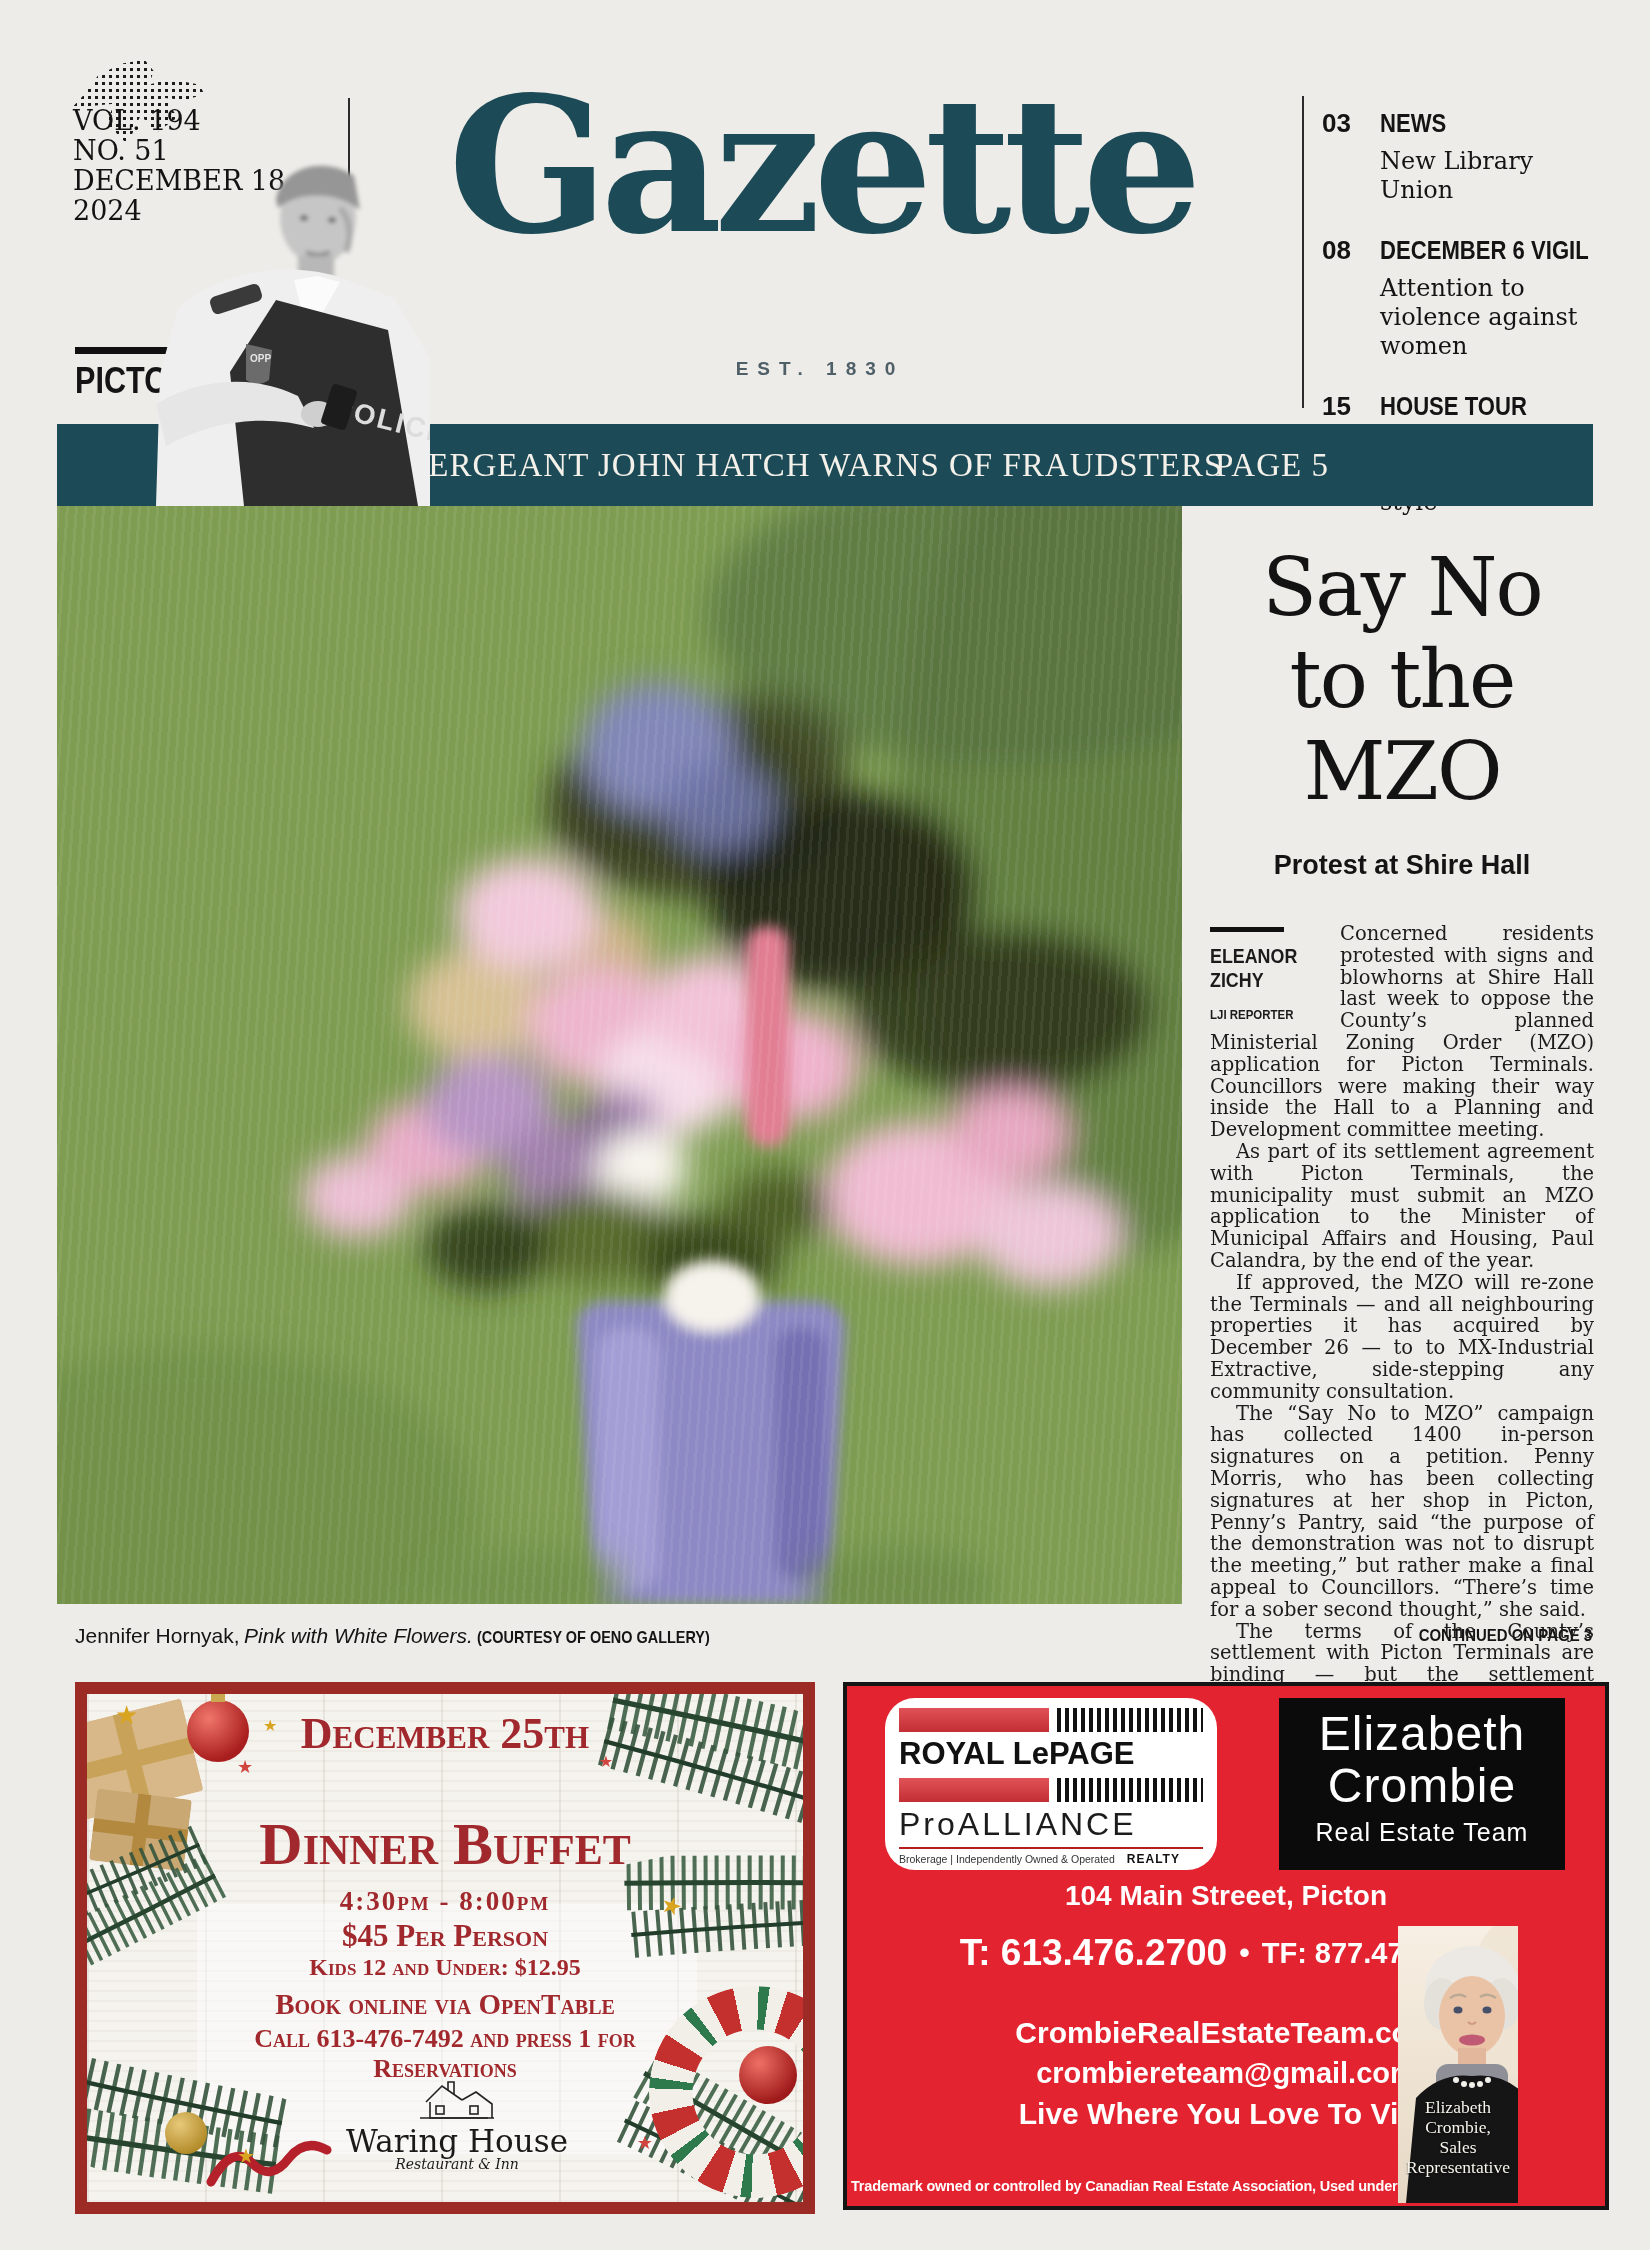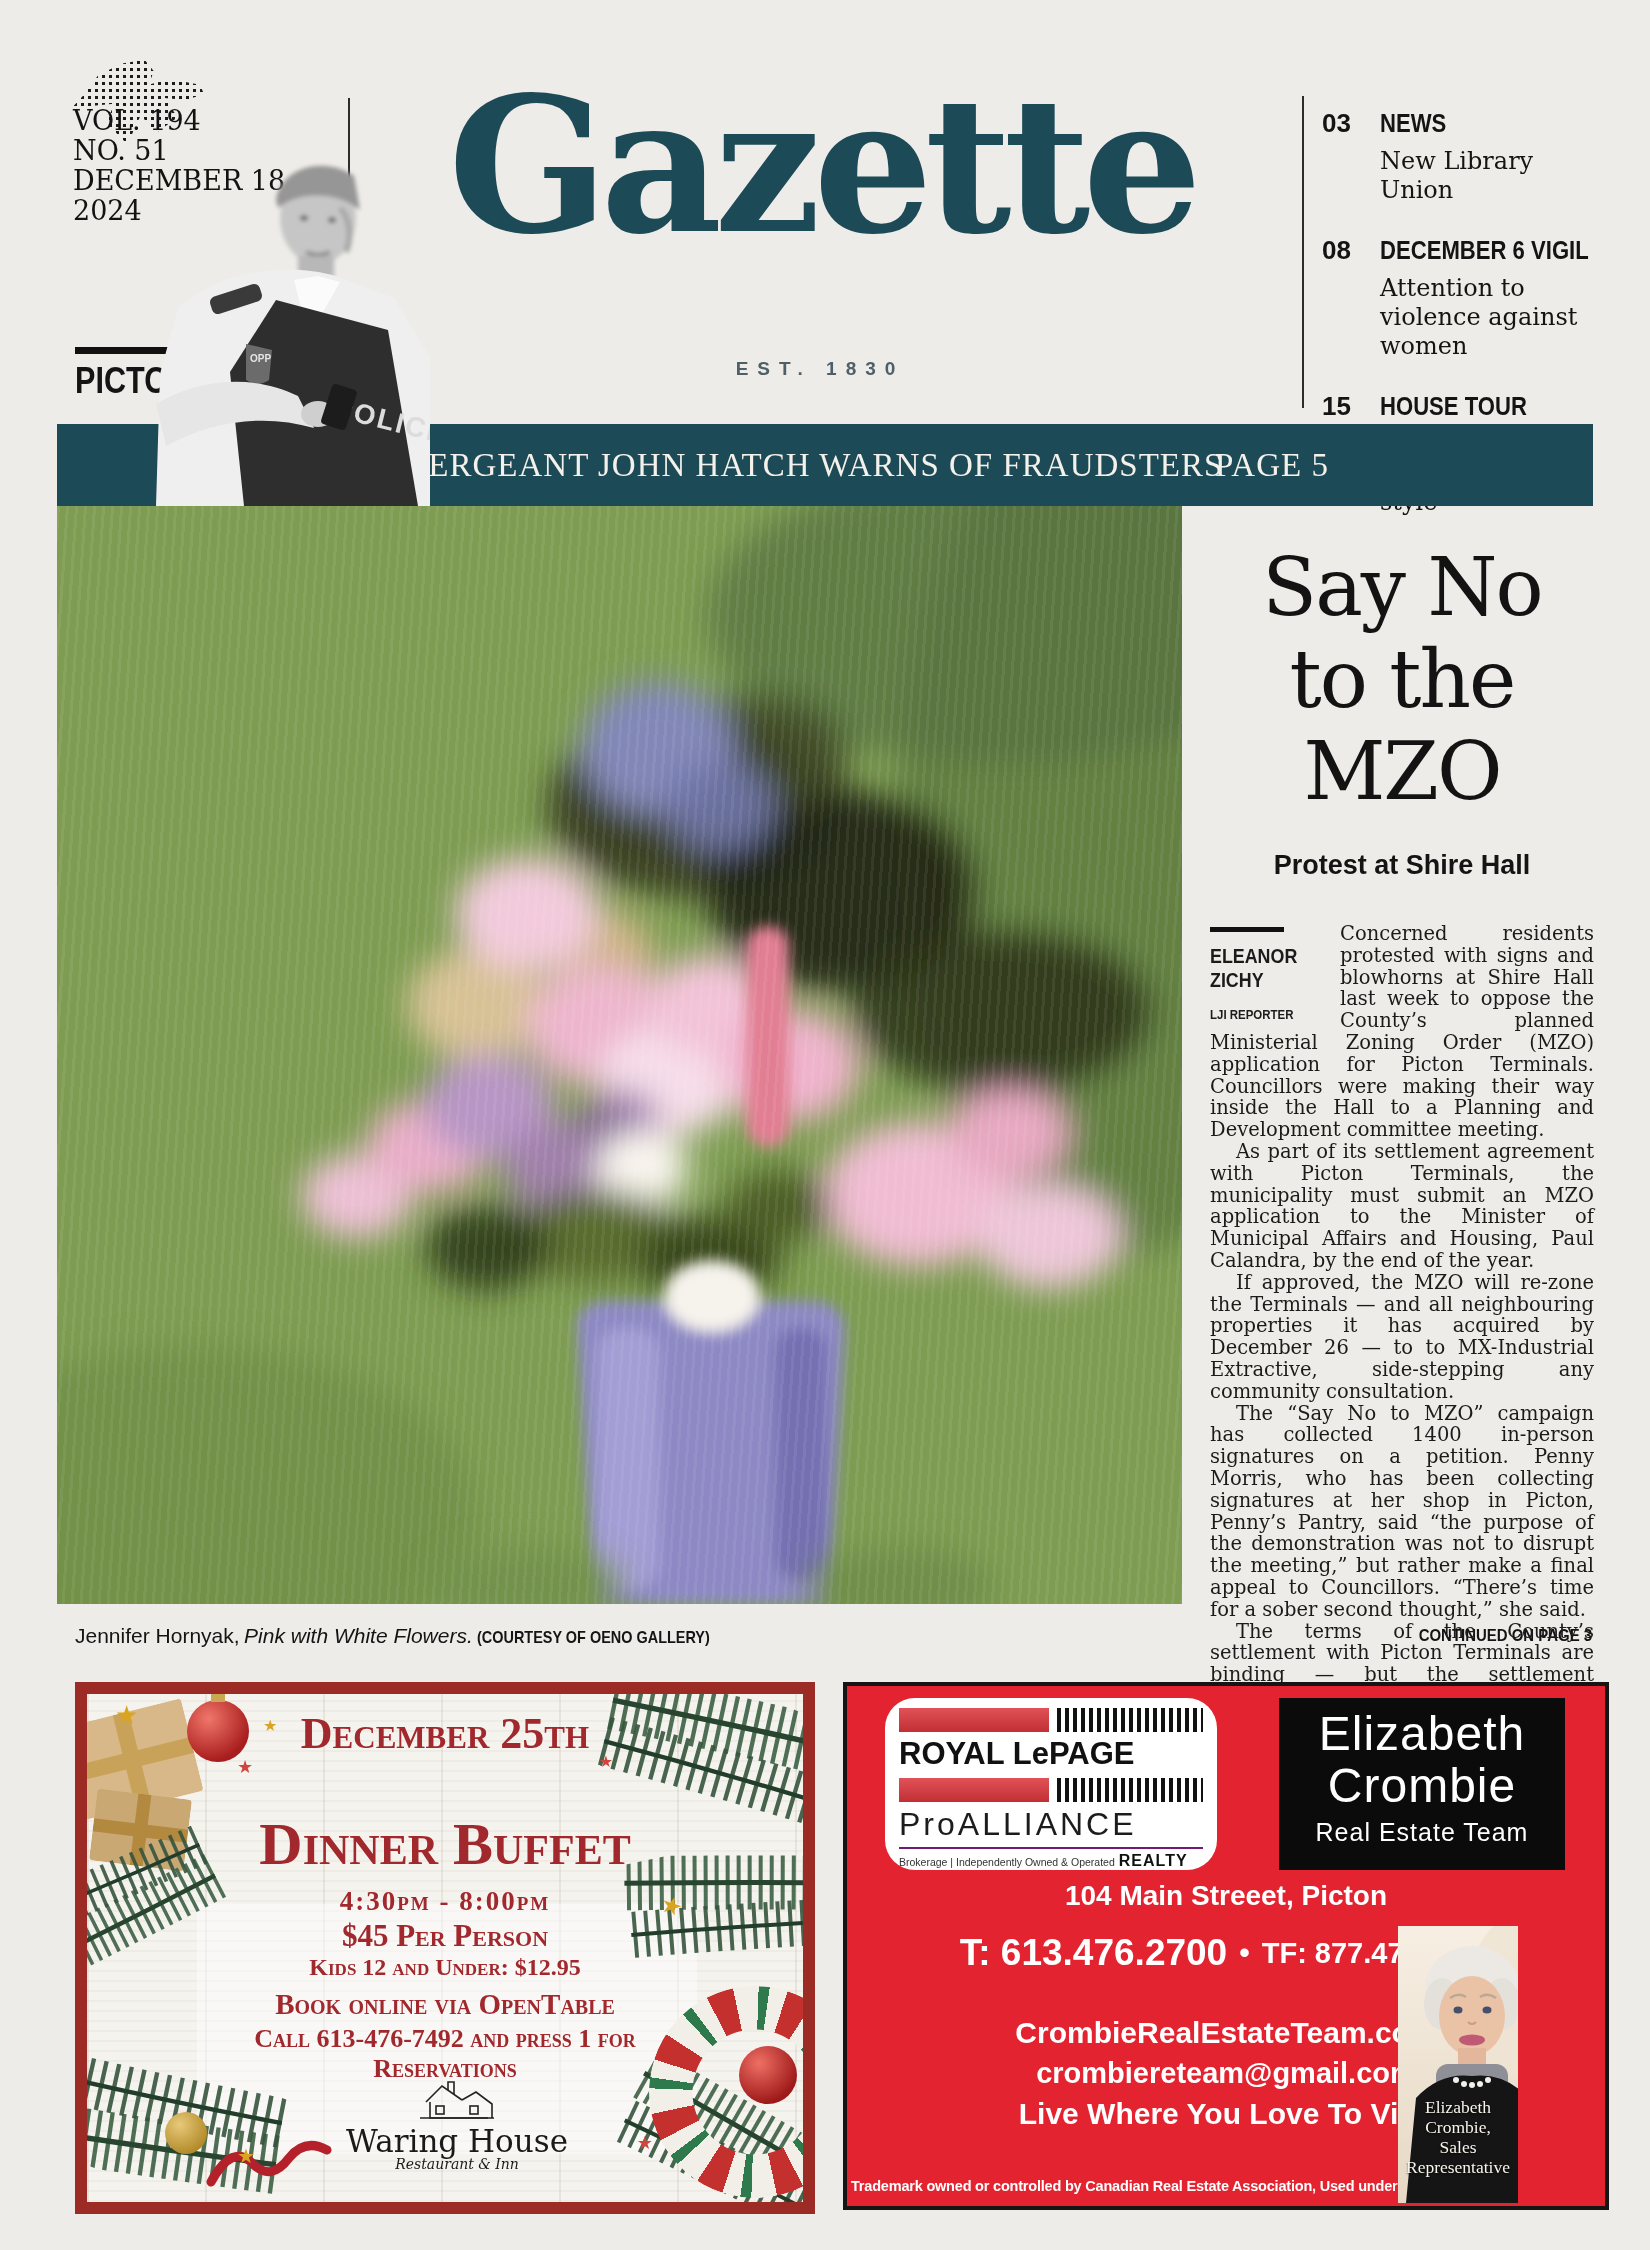--- a/index.html
+++ b/index.html
@@ -116,23 +116,23 @@
   .crombie{left:843px;top:1682px;width:766px;height:528px;box-sizing:border-box;
     border:4px solid #151515;background:#e32430;overflow:hidden;color:#fff;}
   .rl-box{position:absolute;left:38px;top:12px;width:332px;height:172px;background:#fff;
     box-sizing:border-box;padding:10px 14px;color:#111;border-radius:30px;}
   .bar-row{display:flex;height:24px;margin-bottom:4px;}
   .bar-red{width:150px;height:100%;background:linear-gradient(#e05257,#c22f35);}
   .bar-stripes{flex:1;height:100%;margin-left:8px;
     background:repeating-linear-gradient(90deg,#111 0 4px,#fff 4px 8px);}
   .rl-name{font-size:31px;font-weight:bold;letter-spacing:0;margin:2px 0 6px 0;white-space:nowrap;}
   .rl-pro{font-size:32px;font-weight:normal;letter-spacing:3px;color:#1c1c1c;margin:4px 0 4px 0;white-space:nowrap;}
-  .rl-fine{border-top:2px solid #701a75;padding-top:3px;display:flex;align-items:baseline;gap:4px;}
+  .rl-fine{border-top:2px solid #b91c1c;padding-top:3px;display:flex;align-items:baseline;gap:12px;}
   .rl-fine-left{font-size:10.5px;color:#333;white-space:nowrap;}
-  .rl-realty{font-size:16px;letter-spacing:1px;font-weight:bold;color:#111;}
+  .rl-realty{font-size:12px;letter-spacing:1px;font-weight:bold;color:#111;}
   .ec-box{position:absolute;left:432px;top:12px;width:286px;height:172px;background:#0b0b0b;
     text-align:center;box-sizing:border-box;padding-top:10px;}
   .ec-name{font-size:48px;line-height:52px;font-weight:normal;letter-spacing:1px;}
   .ec-team{font-size:25px;margin-top:6px;letter-spacing:1px;}
   .cr-line{position:absolute;left:0;width:100%;text-align:center;font-weight:bold;}
   .cr-address{top:194px;font-size:28px;}
   .cr-phone{top:246px;display:flex;justify-content:center;align-items:center;gap:12px;}
   .cr-phone-big{font-size:37px;font-weight:bold;}
   .cr-bullet{font-size:30px;}
   .cr-phone-small{font-size:29px;font-weight:bold;}

